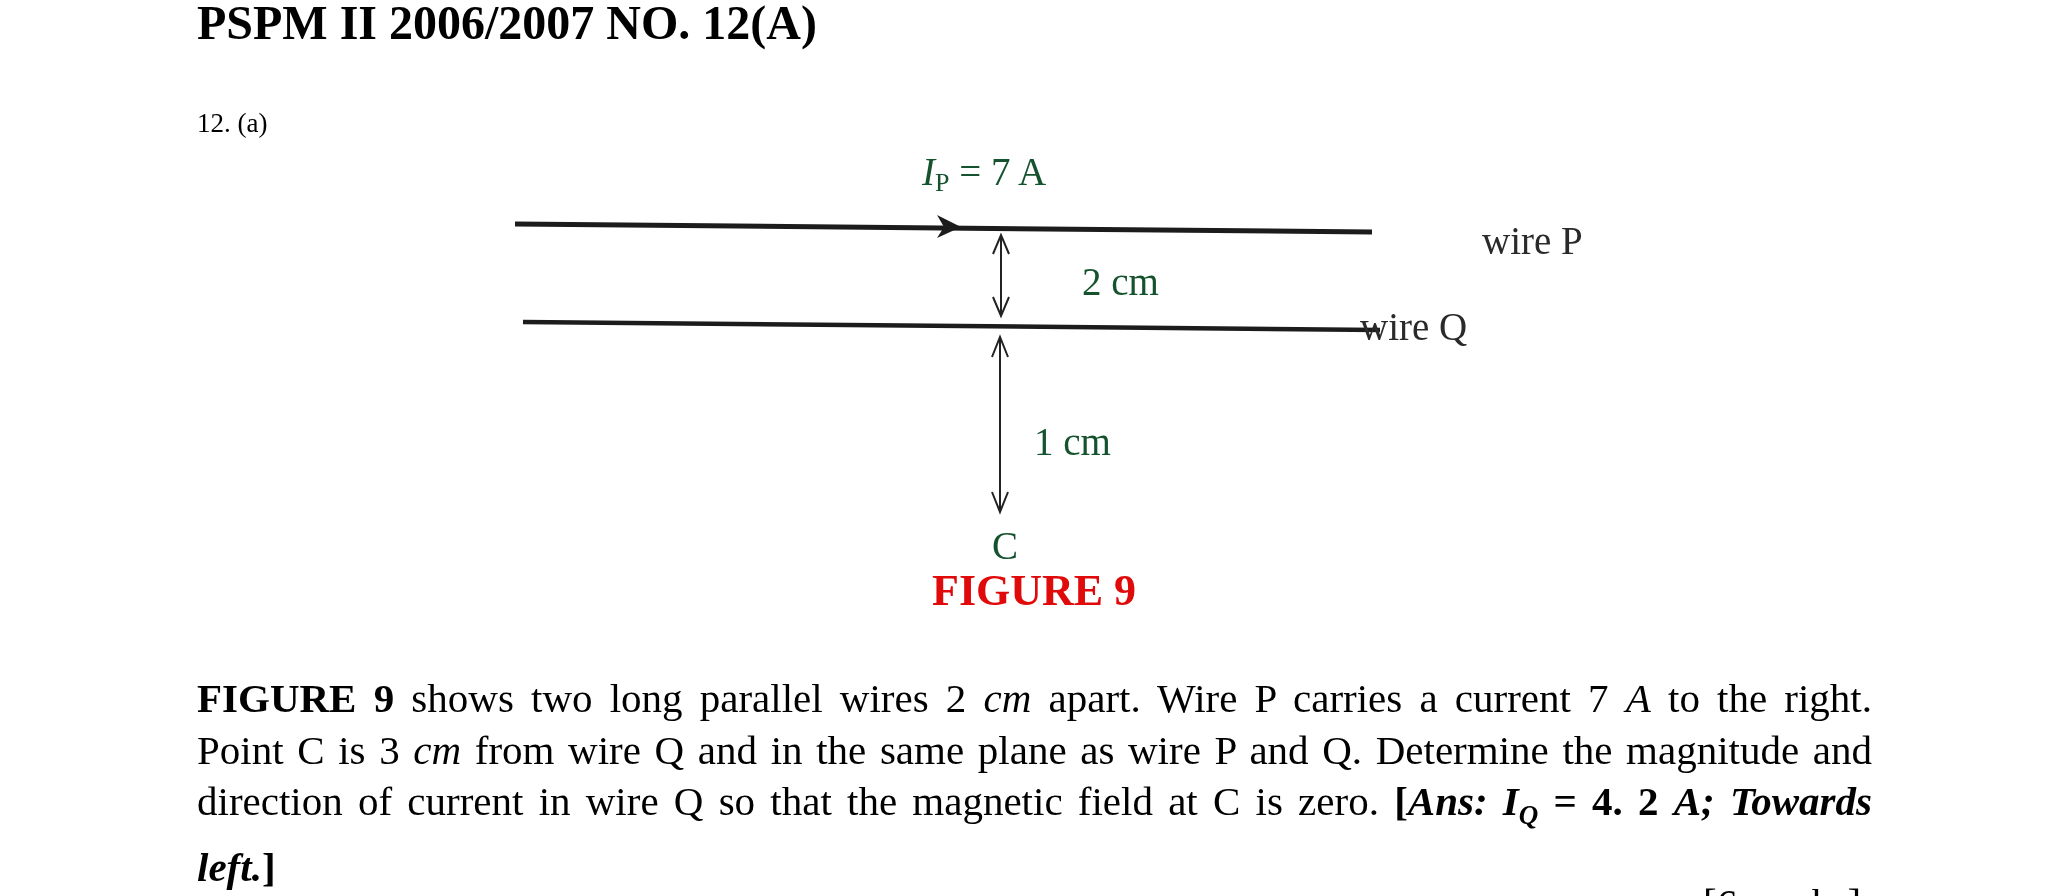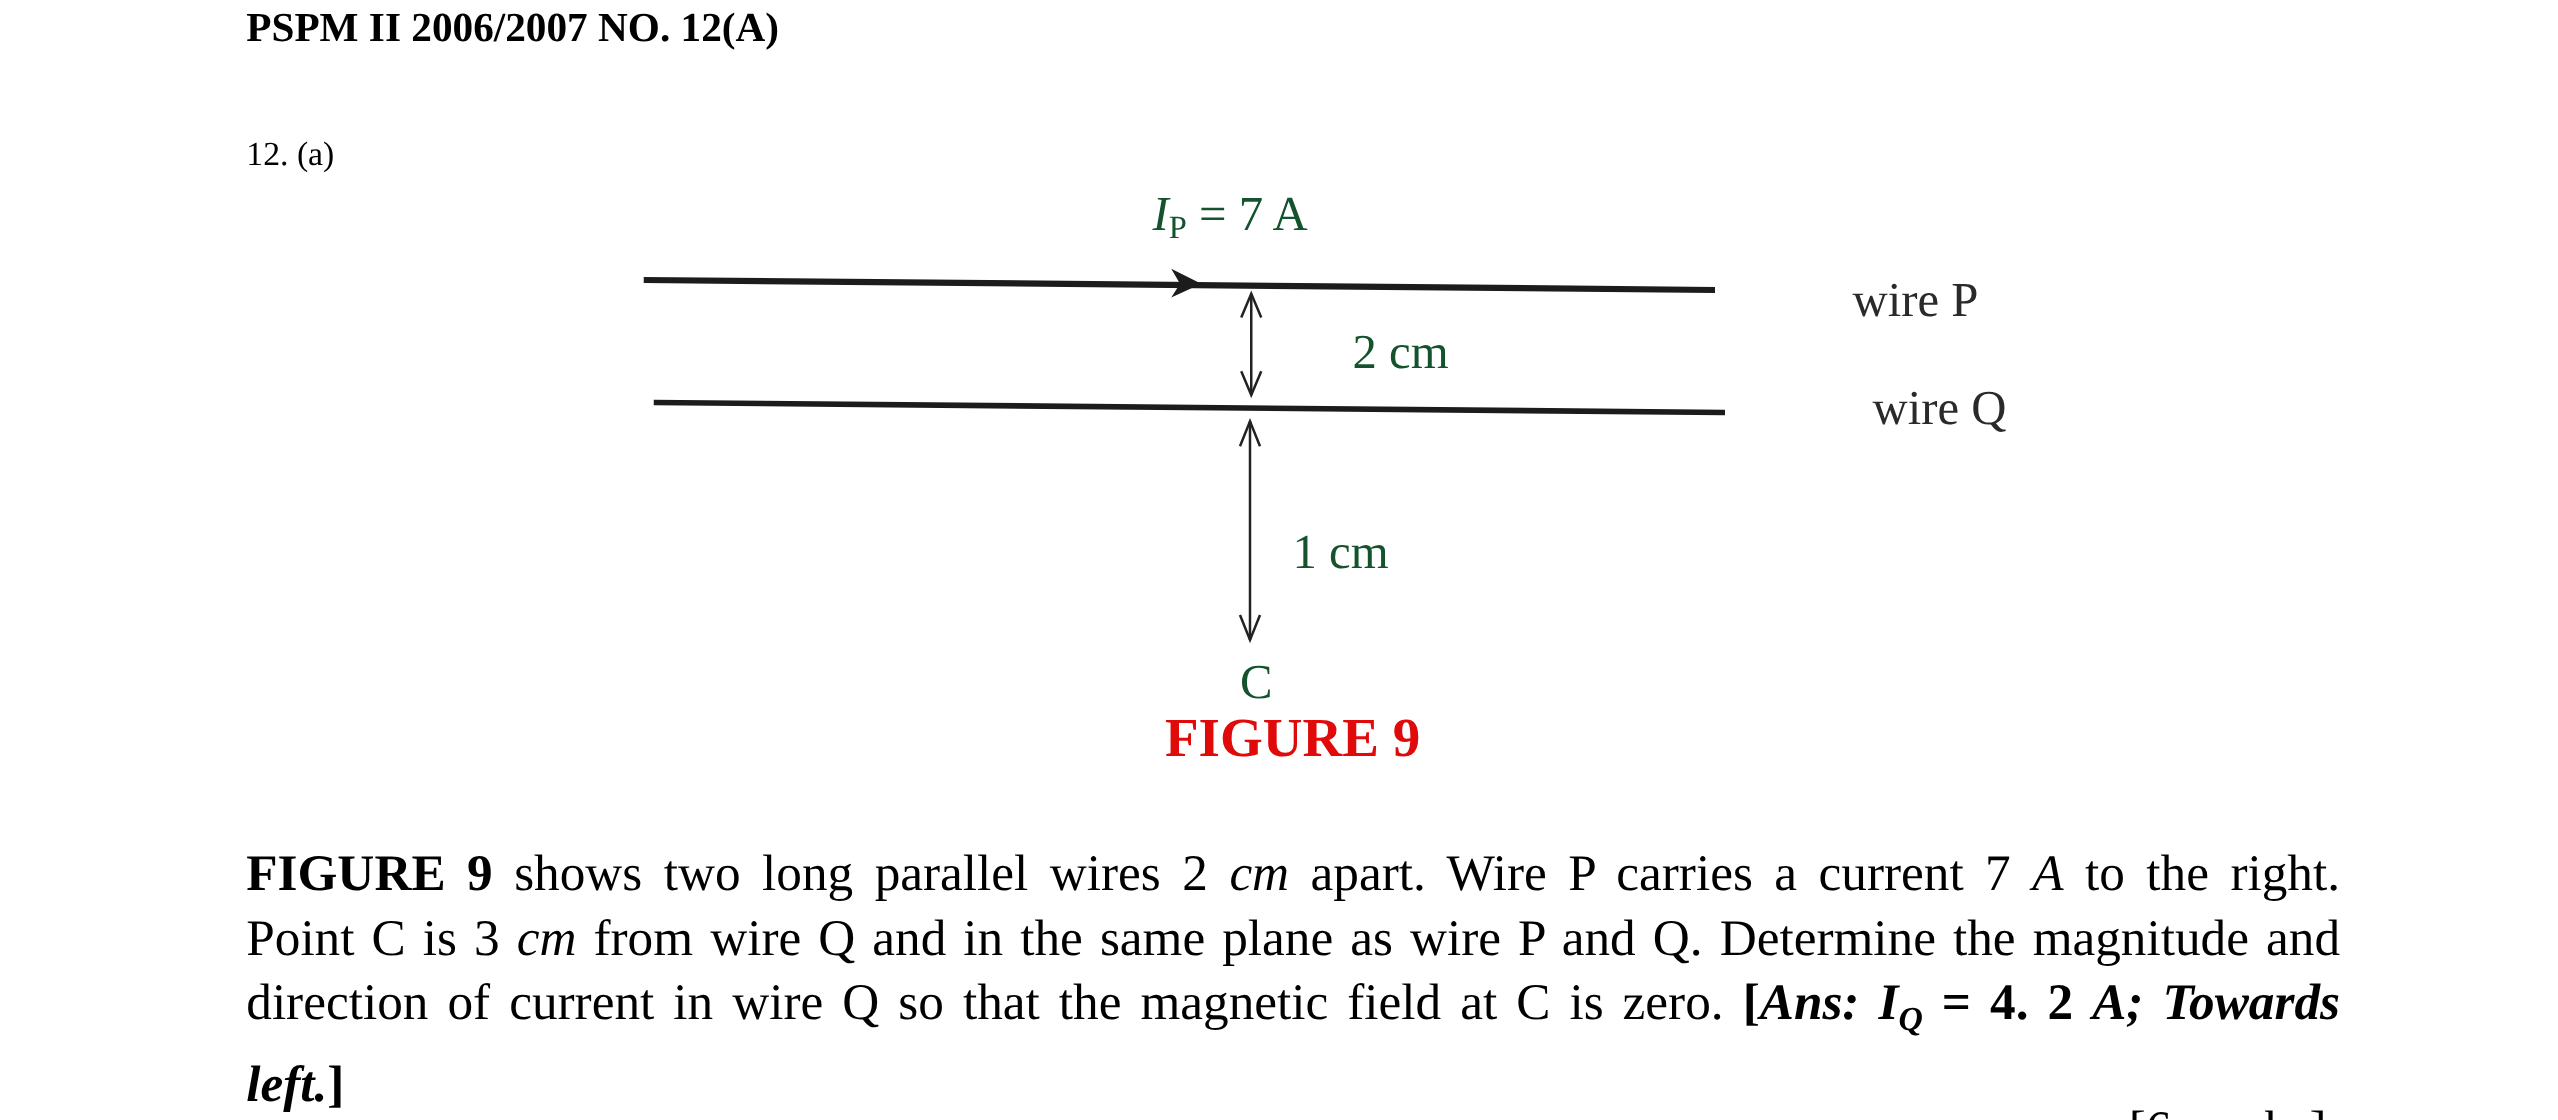--- a/index.html
+++ b/index.html
@@ -1,30 +1,30 @@
 <!DOCTYPE html>
 <html><head>
 <meta charset="utf-8">
 <style>
   html, body { margin: 0; padding: 0; background: #ffffff; }
   body {
     width: 2046px; height: 896px; overflow: hidden; position: relative;
     font-family: "Liberation Serif", "DejaVu Serif", serif; color: #000;
   }
   .abs { position: absolute; white-space: nowrap; }
-  .header { left: 197px; top: 0px; font-size: 33px; font-weight: bold; line-height: 46px; }
+  .header { left: 197px; top: 0px; font-size: 48px; font-weight: bold; line-height: 46px; }
   .qnum { left: 197px; top: 100px; font-size: 27px; line-height: 46px; }
 
   
   .fig-text { font-family: "Liberation Serif", "DejaVu Serif", serif; color: #14532d; font-size: 39px; line-height: 44px; }
   .ip-label { left: 922px; top: 150px; }
   .ip-label .I { font-style: italic; }
   .ip-label sub { font-size: 26px; vertical-align: -6px; font-style: normal; }
   .wirep-label { left: 1434px; top: 219px; color: #2a2a2a; margin-left: 48px; }
-  .wireq-label { left: 1498px; top: 305px; color: #2a2a2a; }
+  .wireq-label { left: 1360px; top: 305px; color: #2a2a2a; }
   .d2-label { left: 1034px; top: 260px; margin-left: 48px; }
   .d3-label { left: 1034px; top: 420px; }
   .c-label { left: 992px; top: 524px; }
   .fig-caption { left: 932px; top: 568px; font-size: 44px; font-weight: bold; color: #e00a0a; line-height: 46px; }
 
   svg.figure { position: absolute; left: 0; top: 0; }
 
   
   .para {
     position: absolute; left: 197px; top: 673px; width: 1675px;

